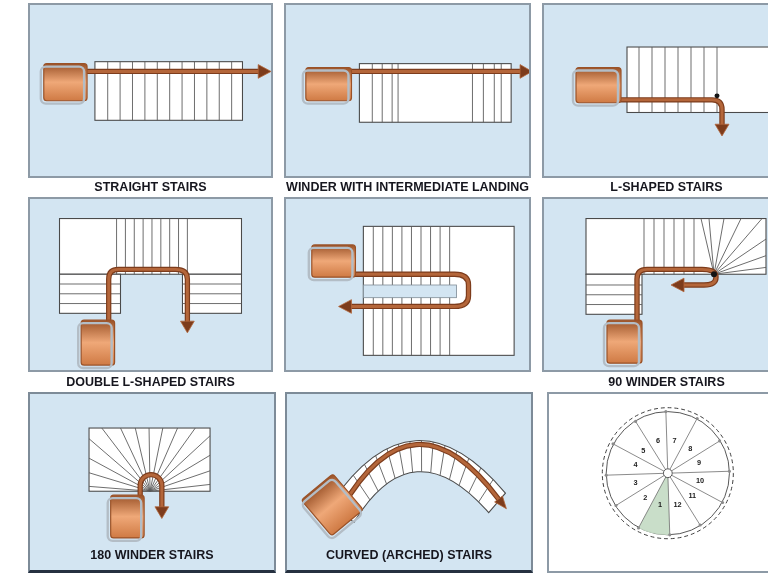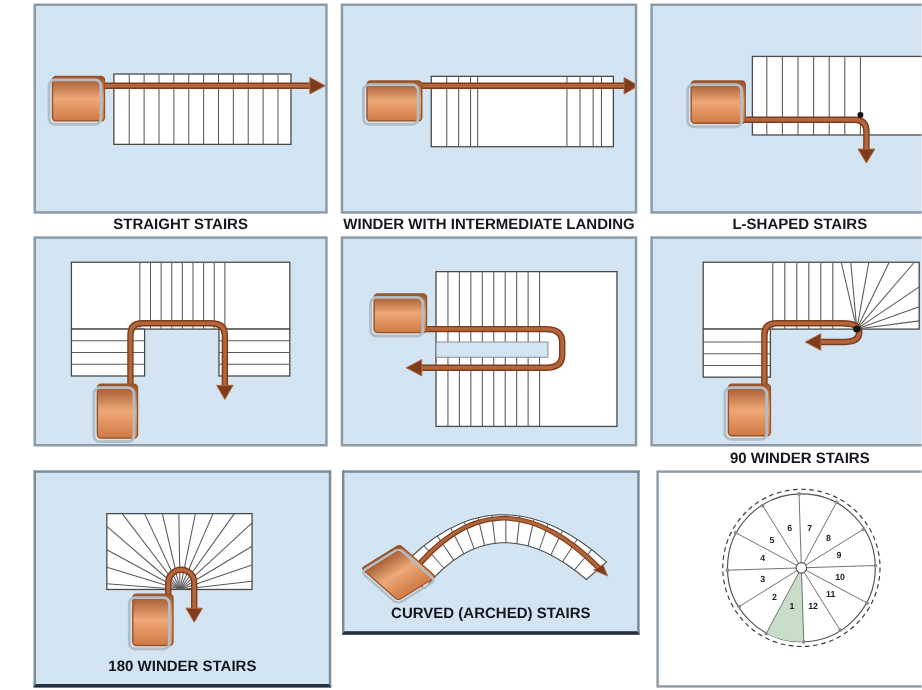--- a/index.html
+++ b/index.html
@@ -151,20 +151,21 @@
         </g>
       <path class="arrow-under" d="M 80 126 V 82 Q 80 72 90 72 H 148 Q 160 72 160 82 V 125"></path>
         <path class="arrow" d="M 80 126 V 82 Q 80 72 90 72 H 148 Q 160 72 160 82 V 125"></path>
       <polygon class="ah" points="153,125 167,125 160,137"></polygon>
       <g>
         <rect class="pA" x="52" y="124" width="34" height="46" rx="3"></rect>
         <rect class="pB" x="49" y="127" width="34" height="46" rx="5"></rect>
       </g>
     </svg>
   </div>
+  <div class="caption" style="left:3px;top:374px;width:245px">DOUBLE L-SHAPED STAIRS</div>
 
   <div class="panel" style="left:259px;top:197px;width:247px;height:175px">
     <svg viewBox="0 0 245 175" preserveAspectRatio="none">
       <rect class="st" x="78" y="28" width="152" height="132"></rect>
       <g class="treads" id="tr5">
           <line x1="88" y1="28" x2="88" y2="160"></line>
           <line x1="97.625" y1="28" x2="97.625" y2="160"></line>
           <line x1="107.25" y1="28" x2="107.25" y2="160"></line>
           <line x1="116.875" y1="28" x2="116.875" y2="160"></line>
           <line x1="126.5" y1="28" x2="126.5" y2="160"></line>
@@ -247,21 +248,21 @@
         <path class="arrow" d="M 112 112 V 94 A 11 11 0 0 1 134 94 V 116"></path>
       <polygon class="ah" points="127,116 141,116 134,128"></polygon>
       <g>
         <rect class="pA" x="82" y="104" width="34" height="44" rx="3"></rect>
         <rect class="pB" x="79" y="107" width="34" height="44" rx="5"></rect>
       </g>
     </svg>
     <div class="caption inside">180 WINDER STAIRS</div>
   </div>
 
-  <div class="panel dark-bottom" style="left:260px;top:392px;width:248px;height:137px">
+  <div class="panel dark-bottom" style="left:260px;top:392px;width:248px;height:181px">
     <svg viewBox="0 0 248 181" preserveAspectRatio="none">
       <path class="st" d="M 45 112 Q 128 -11 222 102 L 205 122 Q 128 33 68 132 Z"></path>
       <g class="treads" id="tr8">
           <line x1="56.1" y1="96.6" x2="76.1" y2="119.6"></line>
           <line x1="67.3" y1="83.4" x2="84.3" y2="108.9"></line>
           <line x1="78.6" y1="72.2" x2="92.7" y2="99.9"></line>
           <line x1="90.0" y1="63.2" x2="101.2" y2="92.6"></line>
           <line x1="101.6" y1="56.2" x2="109.9" y2="86.9"></line>
           <line x1="113.2" y1="51.4" x2="118.7" y2="82.9"></line>
           <line x1="124.9" y1="48.6" x2="127.7" y2="80.5"></line>

